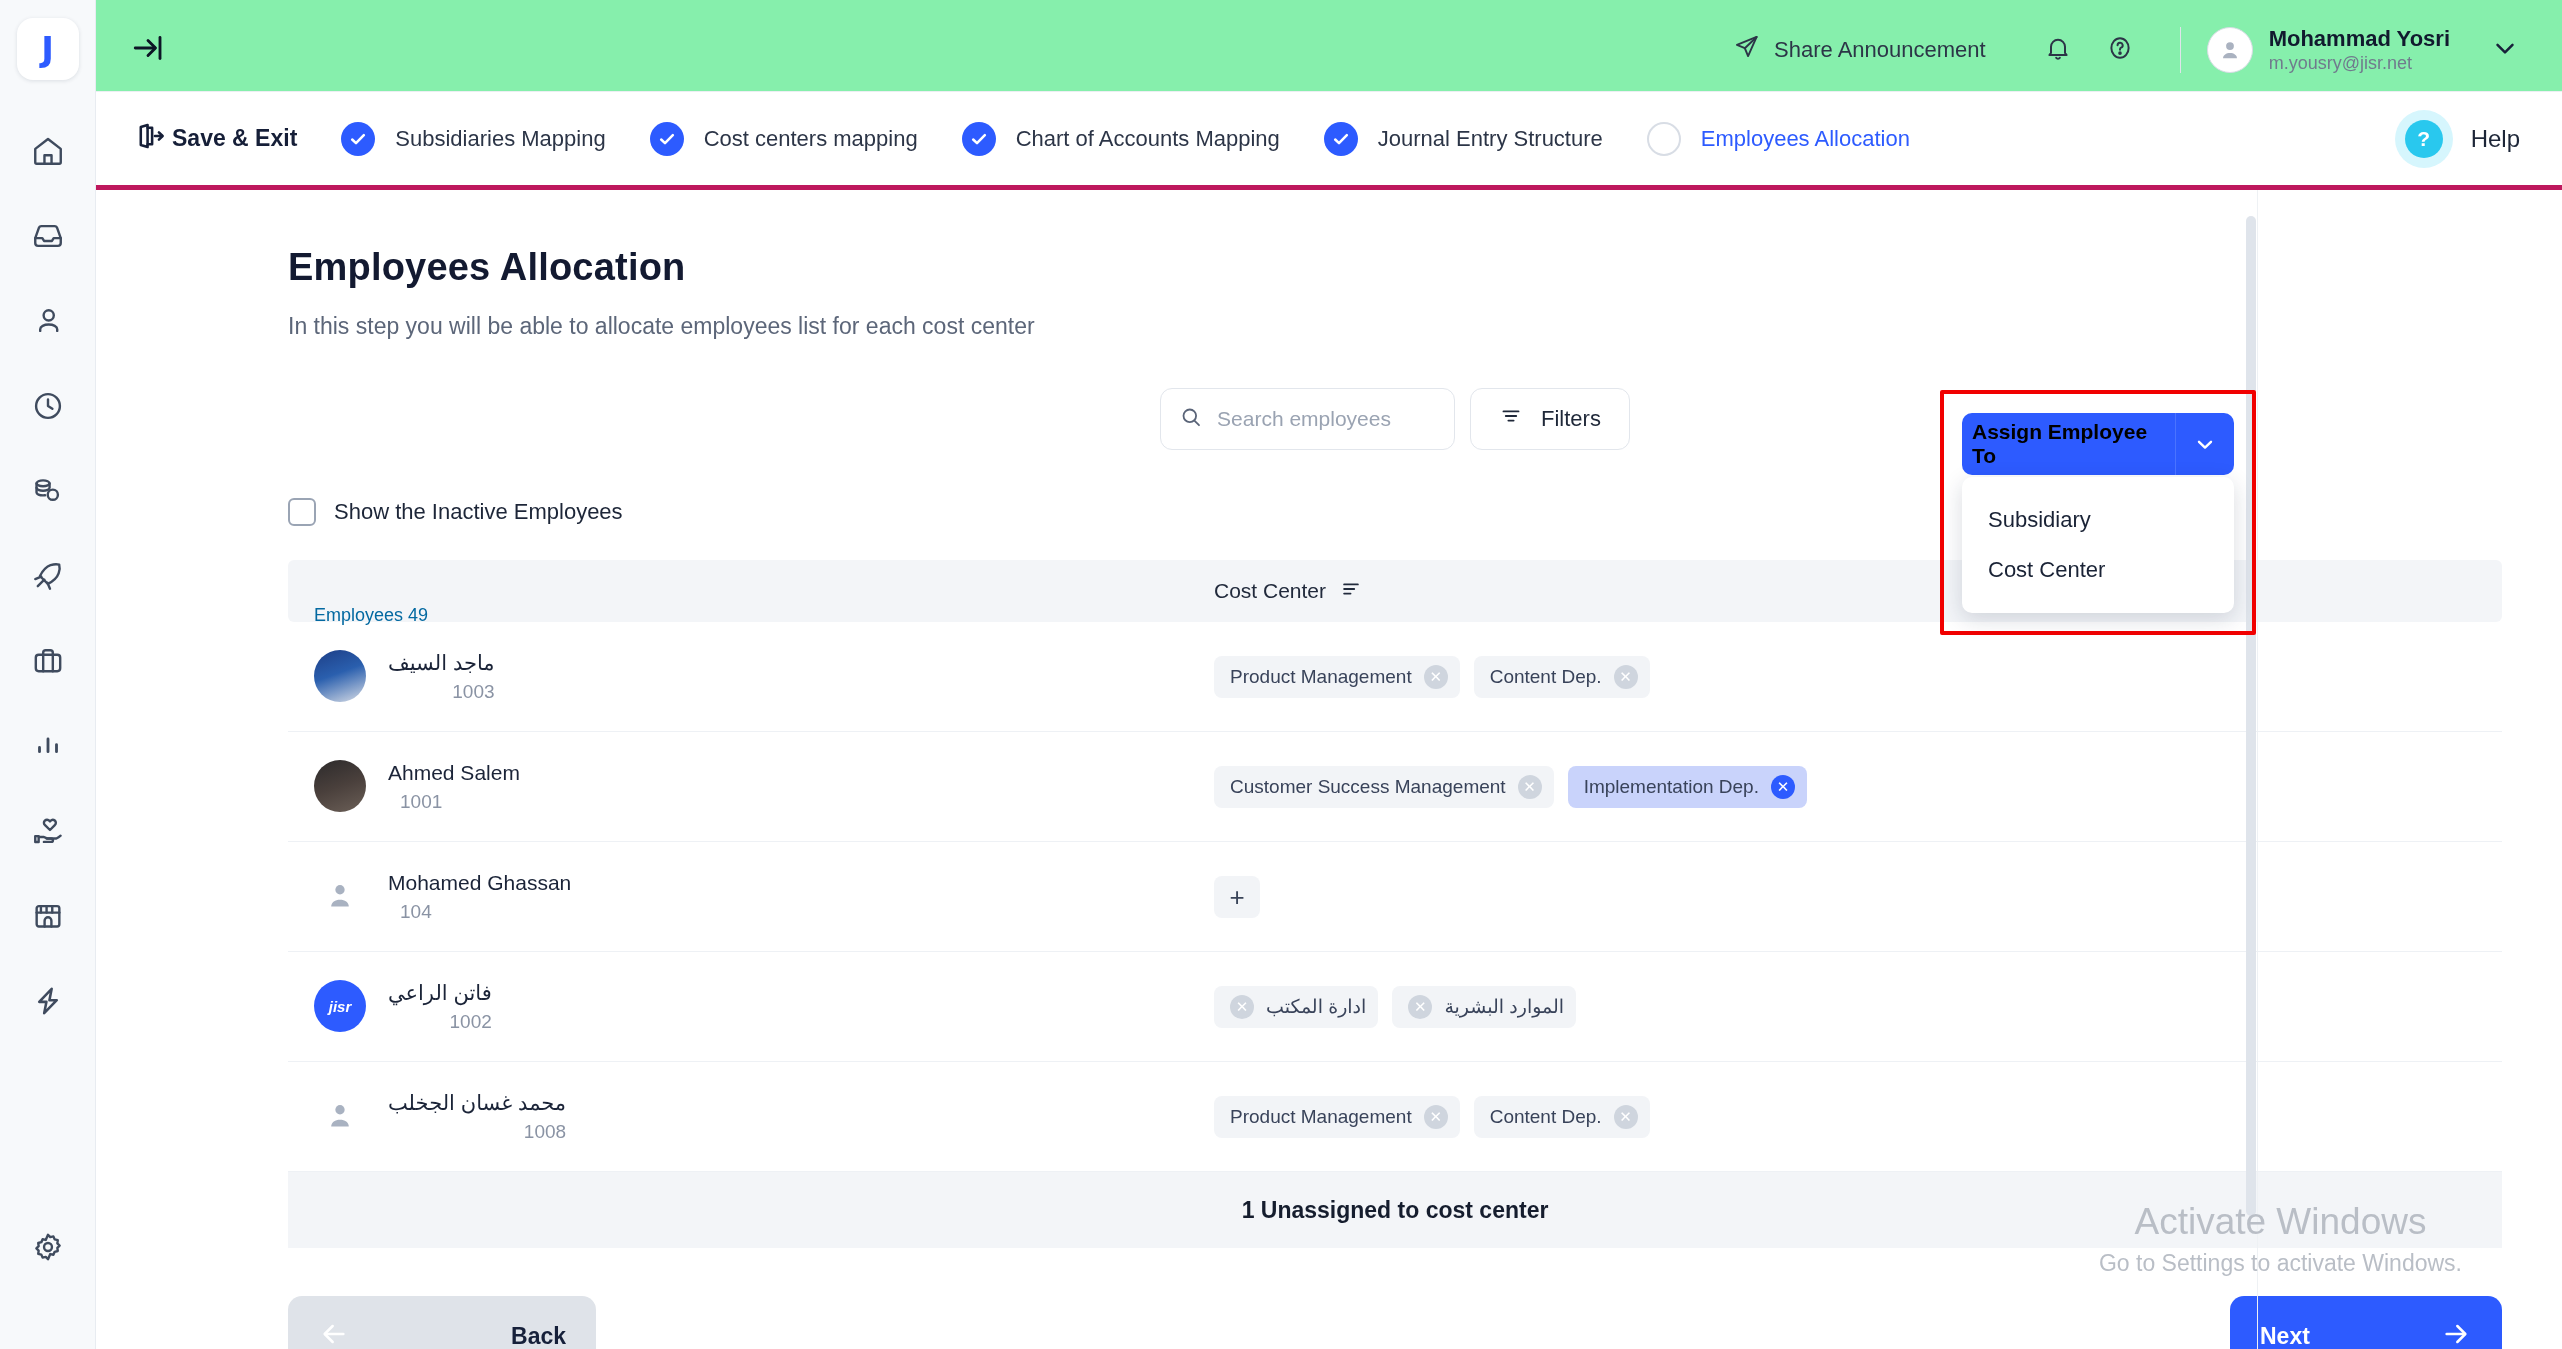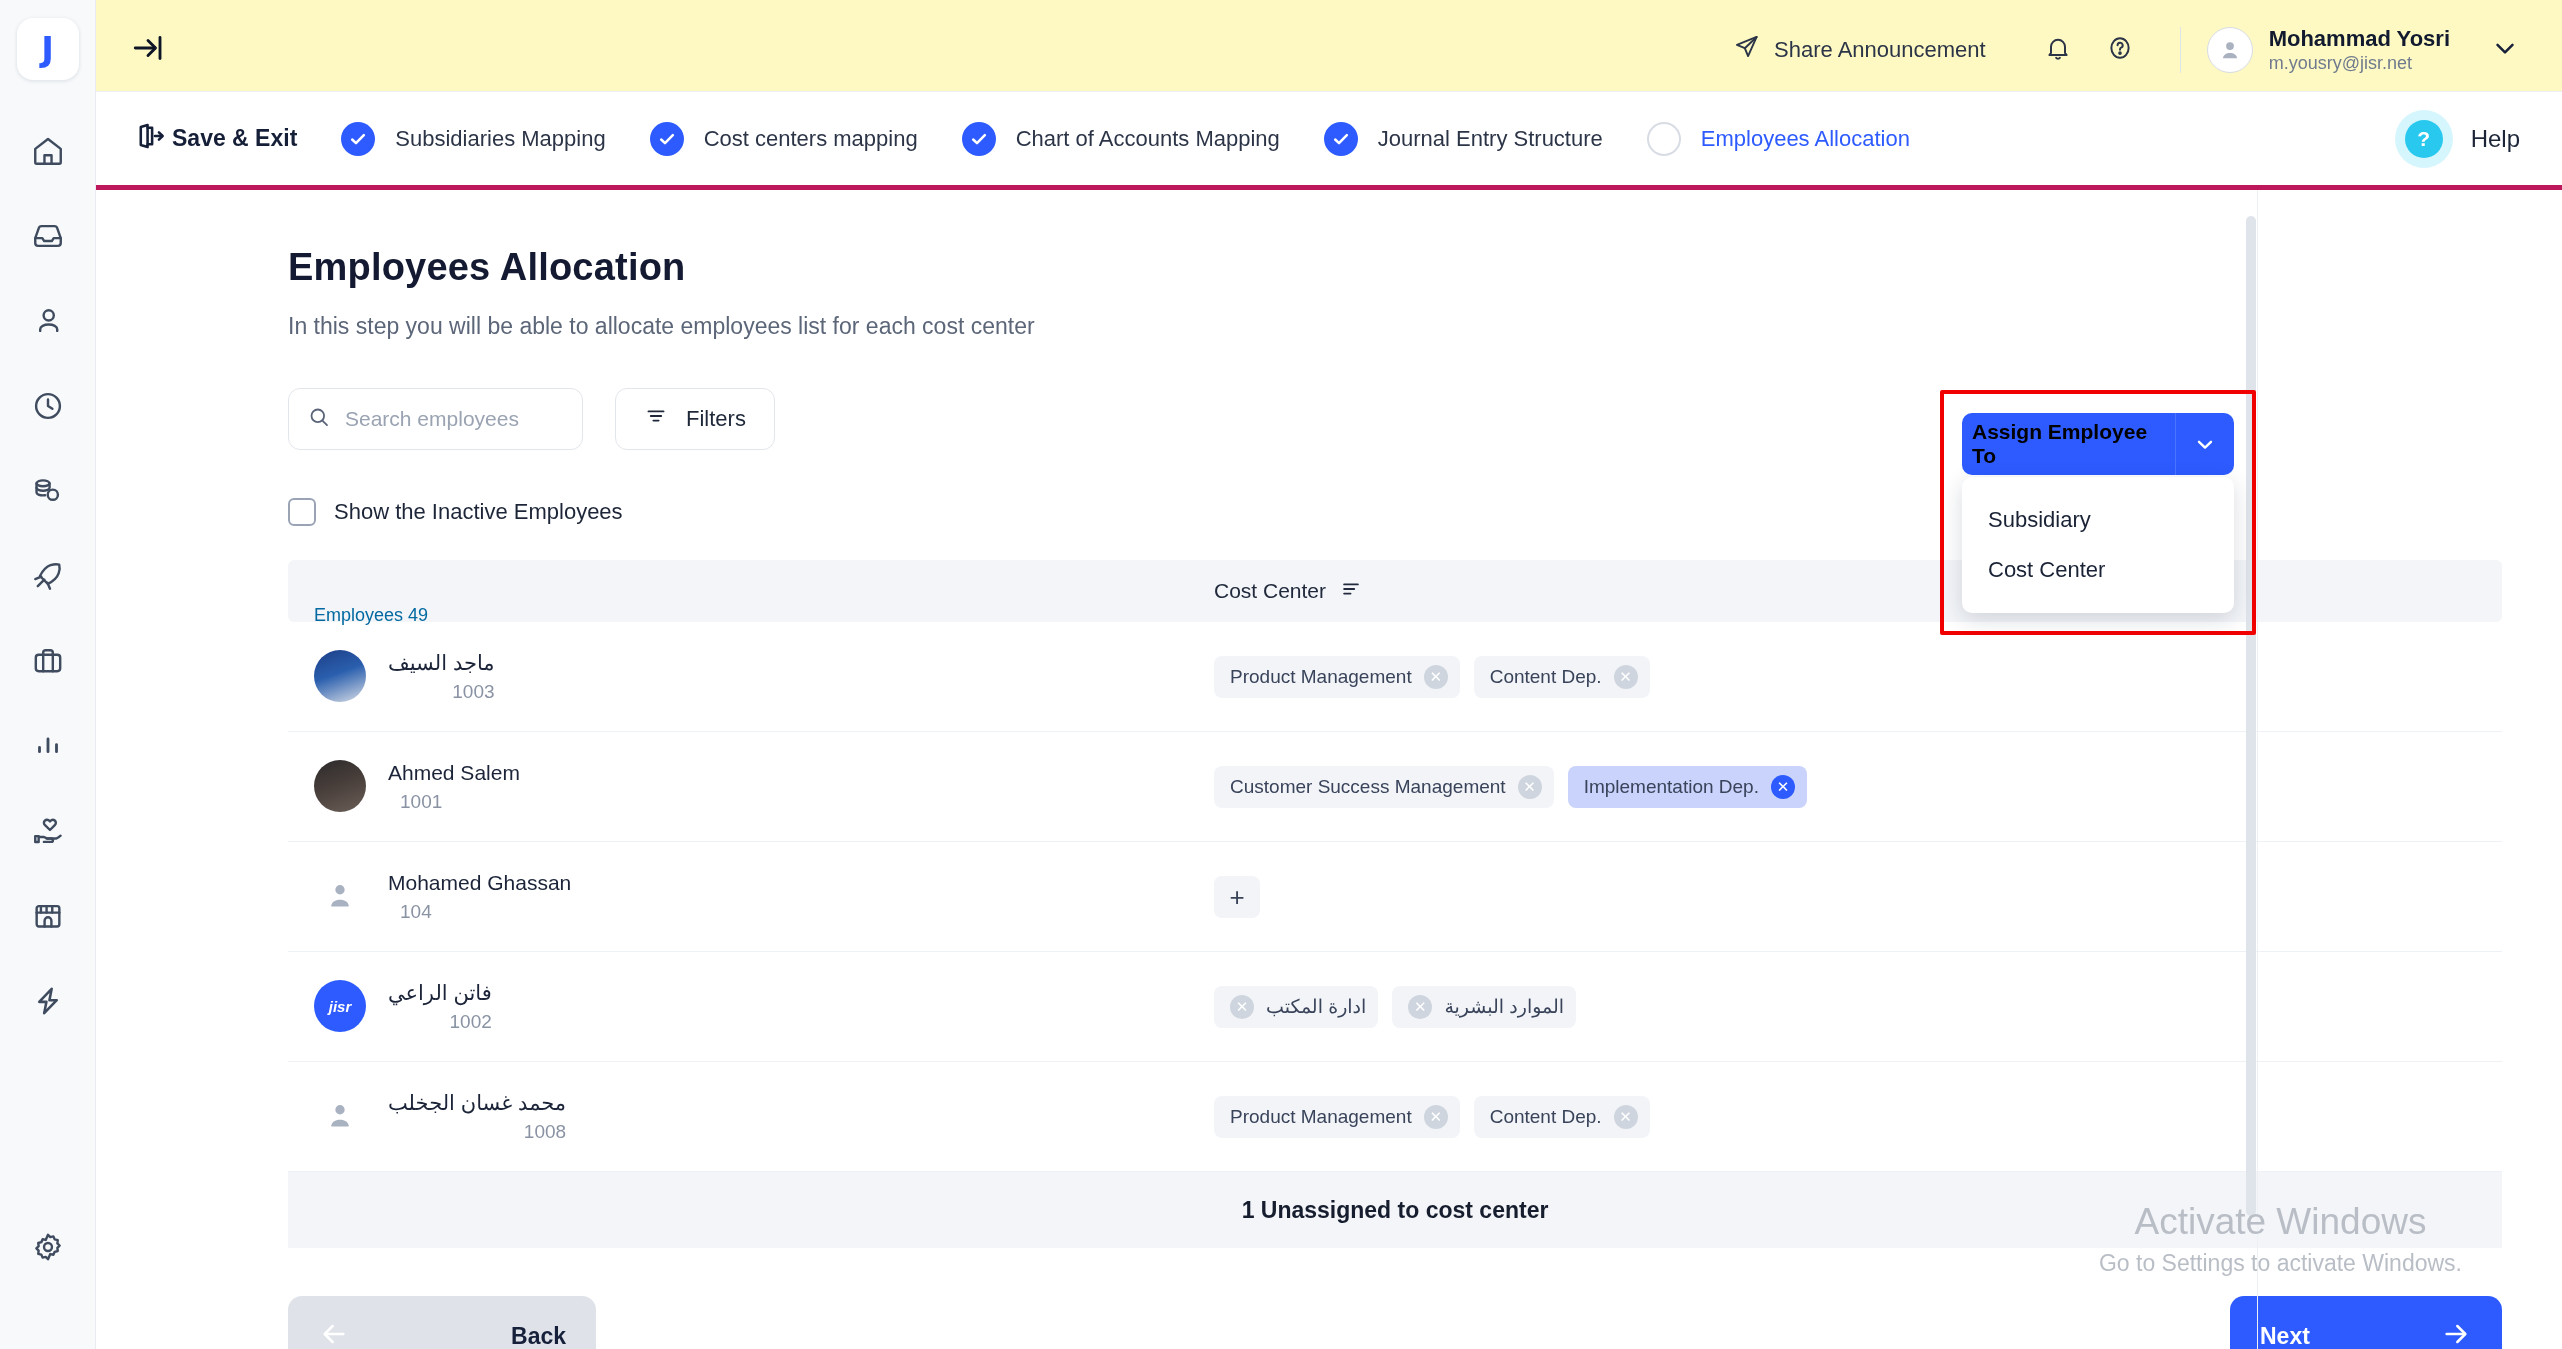--- a/index.html
+++ b/index.html
@@ -31,21 +31,21 @@
   }
   .rail-spacer { flex: 1 1 auto; }
   .rail-bottom { margin-bottom: 60px; }
   .rail svg { display:block; }
 
   
   .pane { flex: 1 1 auto; height: 1349px; display: flex; flex-direction: column; min-width: 0; background:#fff; }
 
   
   .topbar {
-    height: 92px; flex: 0 0 92px; background: #fef9c3;
+    height: 92px; flex: 0 0 92px; background: #86efac;
     border-bottom: 1px solid #eceff3;
     display: flex; align-items: center; padding: 8px 42px 0 34px; justify-content: flex-end;
   }
   .collapse-btn { color:#10172a; display:flex; align-items:center; }
   .topbar-right { margin-left: auto; display: flex; align-items: center; gap: 0; }
   .share {
     display: flex; align-items: center; gap: 14px;
     font-size: 22px; color: #2c3547; margin-right: 46px;
   }
   .icon-btn { width: 52px; height: 52px; display: flex; align-items: center; justify-content: center; color:#2c3547; margin-right: 10px;}
@@ -88,21 +88,21 @@
   .help-text { font-size: 24px; color:#1d2638; }
 
   
   .content-wrap { flex: 1 1 auto; position: relative; overflow: hidden; display: flex; }
   .content { flex: 1 1 auto; padding: 56px 0 0 0; min-width: 0; position: relative; }
   .inner { padding: 0 60px 0 192px; }
 
   h1.page-title { font-size: 38px; font-weight: 700; color:#131a31; letter-spacing:.2px; }
   .page-sub { margin-top: 24px; font-size: 23px; color:#5c6679; }
 
-  .toolbar { margin-top: 48px; display:flex; align-items:center; gap: 32px; }
+  .toolbar { margin-top: 48px; display:flex; align-items:center; gap: 15px; justify-content: center; }
   .search-box {
     width: 295px; height: 62px; border:1px solid #e2e6ec; border-radius: 12px;
     display:flex; align-items:center; gap: 14px; padding: 0 18px; background:#fff;
   }
   .search-box input {
     border:0; outline:0; font-size: 21px; color:#2b3445; width:100%;
     font-family: "Liberation Sans", sans-serif; background:transparent;
   }
   .search-box input::placeholder { color:#9aa3b2; }
   .filters-btn {

